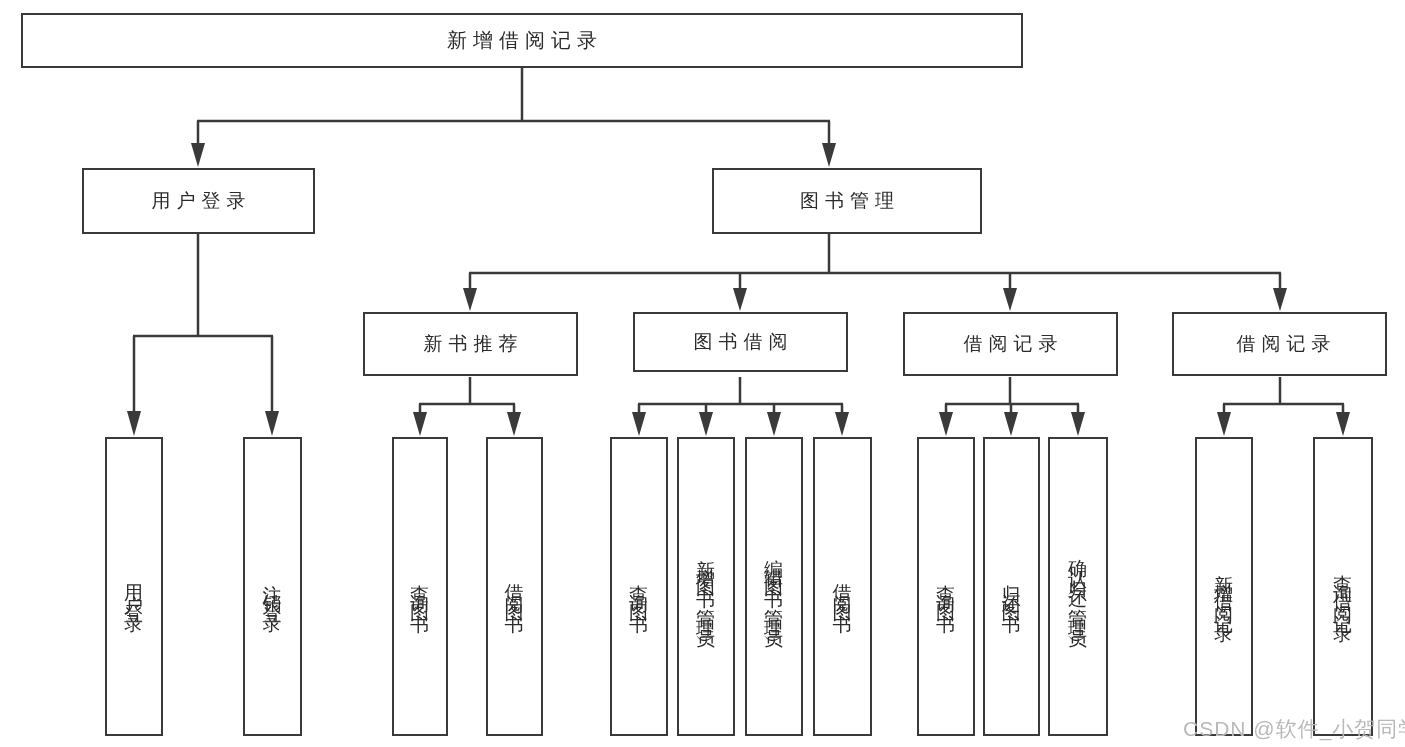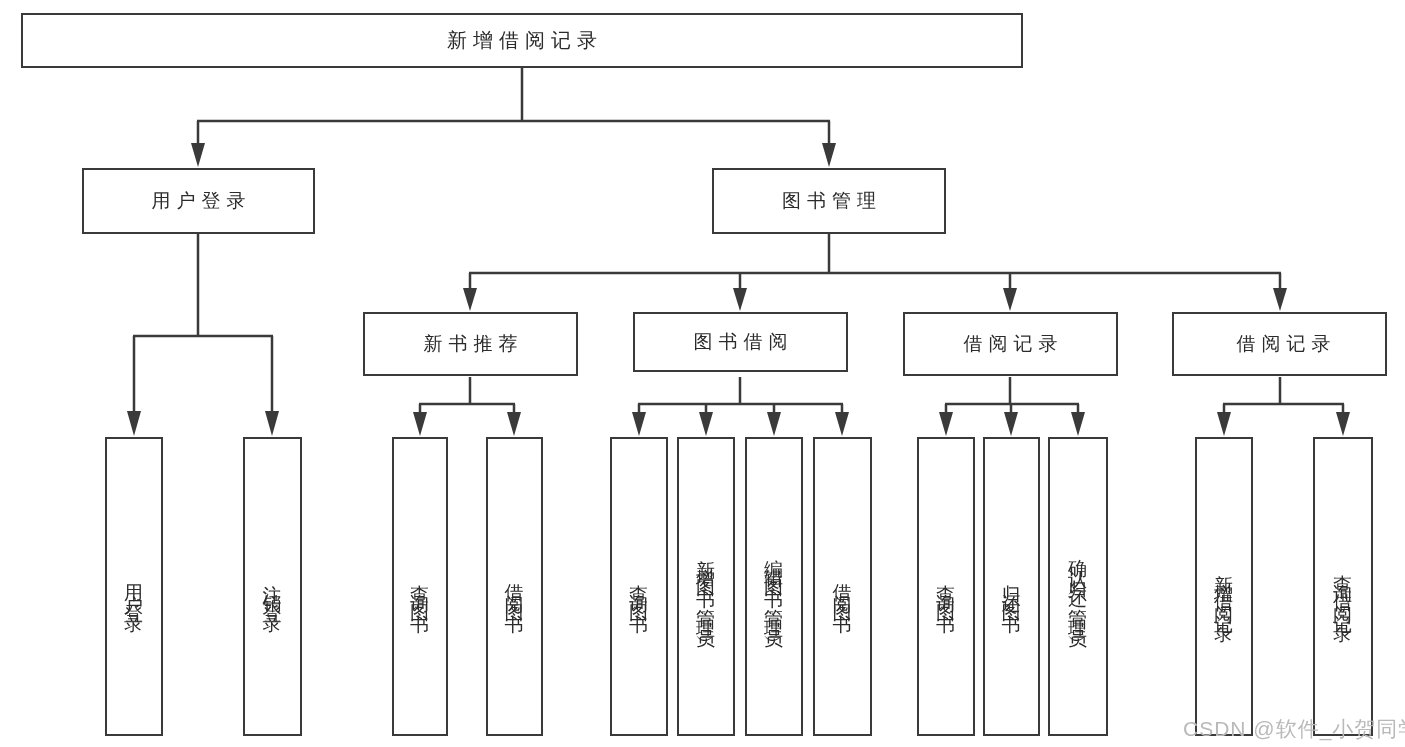--- a/index.html
+++ b/index.html
@@ -60,21 +60,21 @@
       <polygon points="1004,412 1018,412 1011,436"></polygon>
       <polygon points="1071,412 1085,412 1078,436"></polygon>
       <polygon points="1217,412 1231,412 1224,436"></polygon>
       <polygon points="1336,412 1350,412 1343,436"></polygon>
     </g>
   </svg>
 
   <div class="node h rootbox" style="left:21px;top:13px;width:1002px;height:55px;">新增借阅记录</div>
 
   <div class="node h" style="left:82px;top:168px;width:233px;height:66px;">用户登录</div>
-  <div class="node h" style="left:712px;top:168px;width:234px;height:66px;">图书管理</div>
+  <div class="node h" style="left:712px;top:168px;width:270px;height:66px;">图书管理</div>
 
   <div class="node h" style="left:363px;top:312px;width:215px;height:64px;font-family:Liberation Mono, monospace;">新书推荐</div>
   <div class="node h" style="left:633px;top:312px;width:215px;height:60px;">图书借阅</div>
   <div class="node h" style="left:903px;top:312px;width:215px;height:64px;">借阅记录</div>
   <div class="node h" style="left:1172px;top:312px;width:215px;height:64px;padding-left:8px;">借阅记录</div>
 
   <div class="node v" style="left:105px;top:437px;width:58px;height:299px;">用户登录</div>
   <div class="node v" style="left:243px;top:437px;width:59px;height:299px;">注销登录</div>
 
   <div class="node v" style="left:392px;top:437px;width:56px;height:299px;">查询图书</div>

